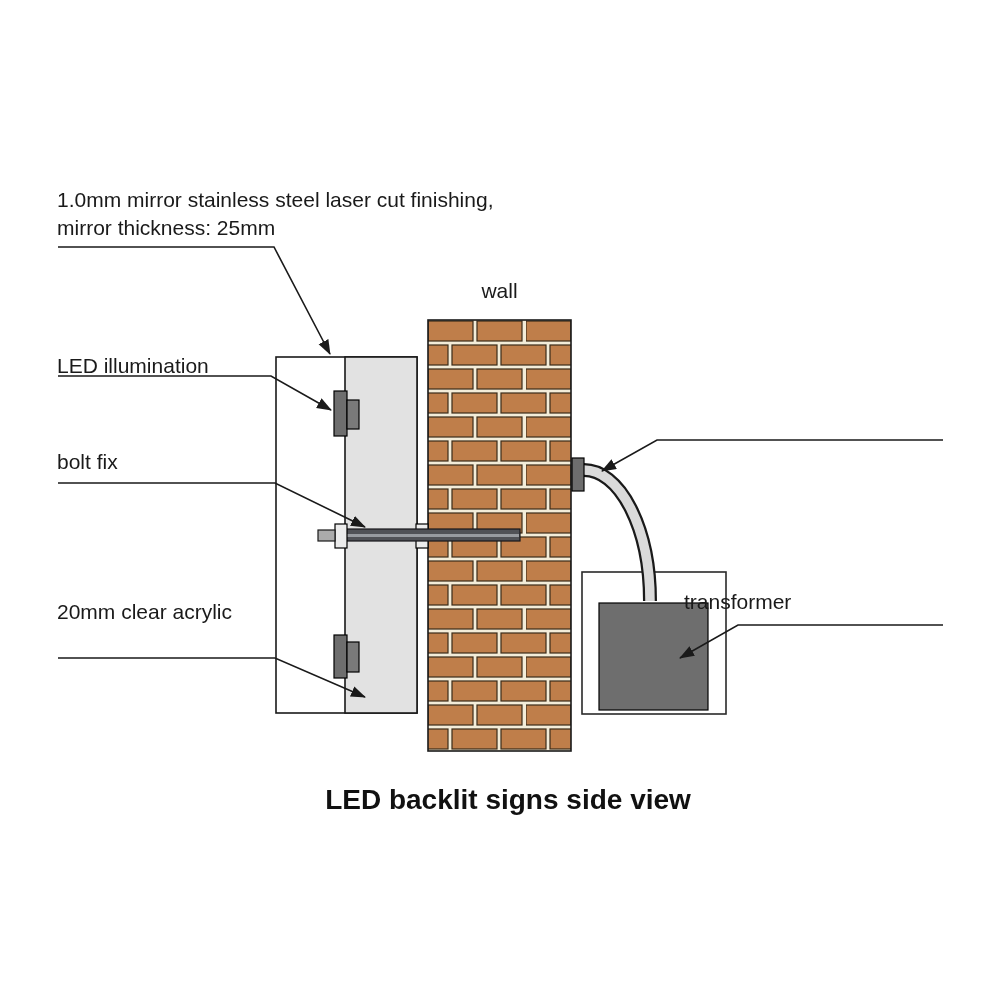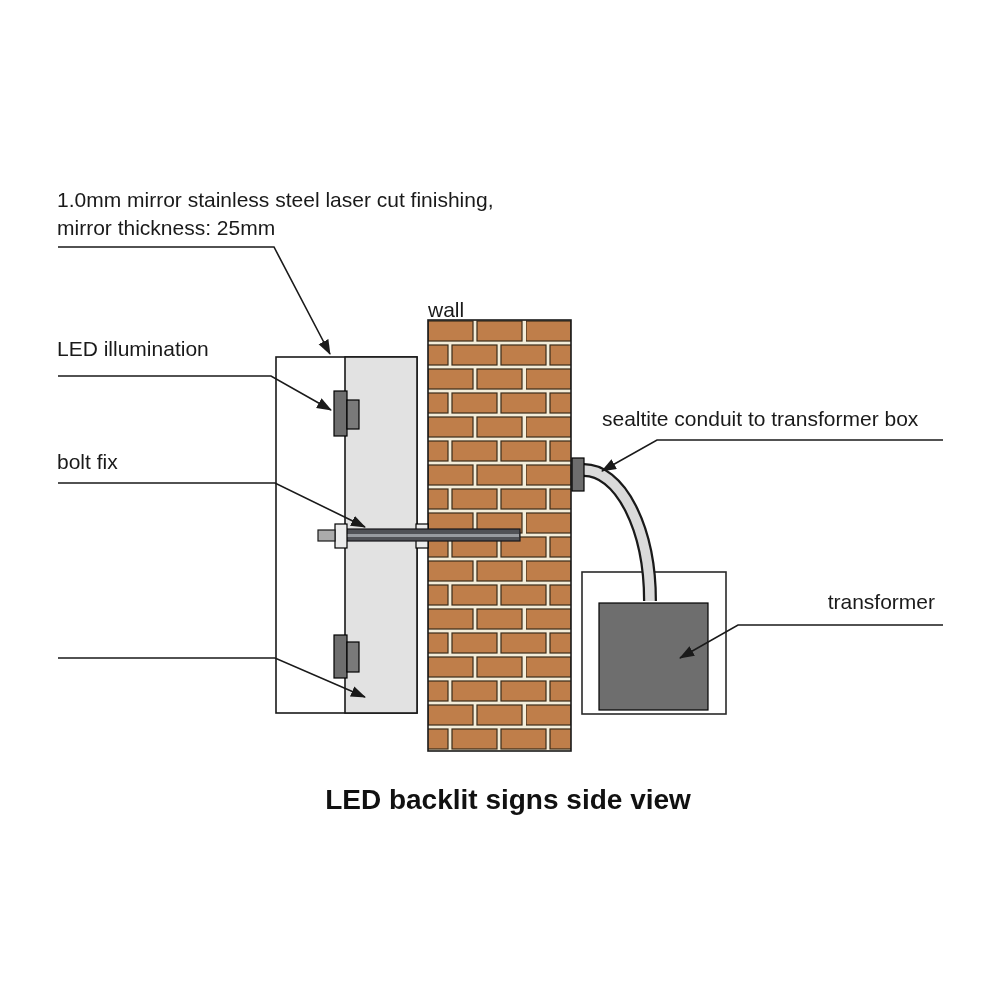--- a/index.html
+++ b/index.html
@@ -14,26 +14,26 @@
   }
   .canvas svg { position: absolute; left: 0; top: 0; }
   .label {
     position: absolute;
     font-size: 21px;
     line-height: 28px;
     white-space: nowrap;
     color: #1a1a1a;
   }
   .label-steel      { left: 57px;  top: 186px; }
-  .label-led        { left: 57px;  top: 335px; text-align: center; }
+  .label-led        { left: 57px;  top: 352px; text-align: center; }
   .label-bolt       { left: 57px;  top: 448px; text-align: right; }
   .label-acrylic    { left: 57px;  top: 598px; }
-  .label-wall       { left: 428px; top: 296px; width: 143px; text-align: left; }
+  .label-wall       { left: 428px; top: 277px; width: 143px; text-align: center; }
   .label-sealtite   { left: 602px; top: 405px; }
-  .label-transformer{ left: 635px; top: 588px; width: 300px; text-align: right; }
+  .label-transformer{ left: 684px; top: 588px; width: 300px; }
   .title {
     position: absolute;
     left: 8px; top: 783px; width: 1000px;
     text-align: center;
     font-size: 28px;
     font-weight: bold;
     line-height: 34px;
     color: #111111;
   }
 </style>
@@ -98,23 +98,23 @@
   <div class="label label-steel">
     <div>1.0mm mirror stainless steel laser cut finishing,</div>
     <div>mirror thickness: 25mm</div>
   </div>
 
   <div class="label label-led">LED illumination</div>
 
   <div class="label label-bolt">bolt fix</div>
 
   <div class="label label-acrylic">
+    <div>20mm clear acrylic</div>
   </div>
 
   <div class="label label-wall">wall</div>
 
-  <div class="label label-sealtite">sealtite conduit to transformer box</div>
 
   <div class="label label-transformer">transformer</div>
 
   <div class="title">LED backlit signs side view</div>
 
 </div>
 
 </body></html>

